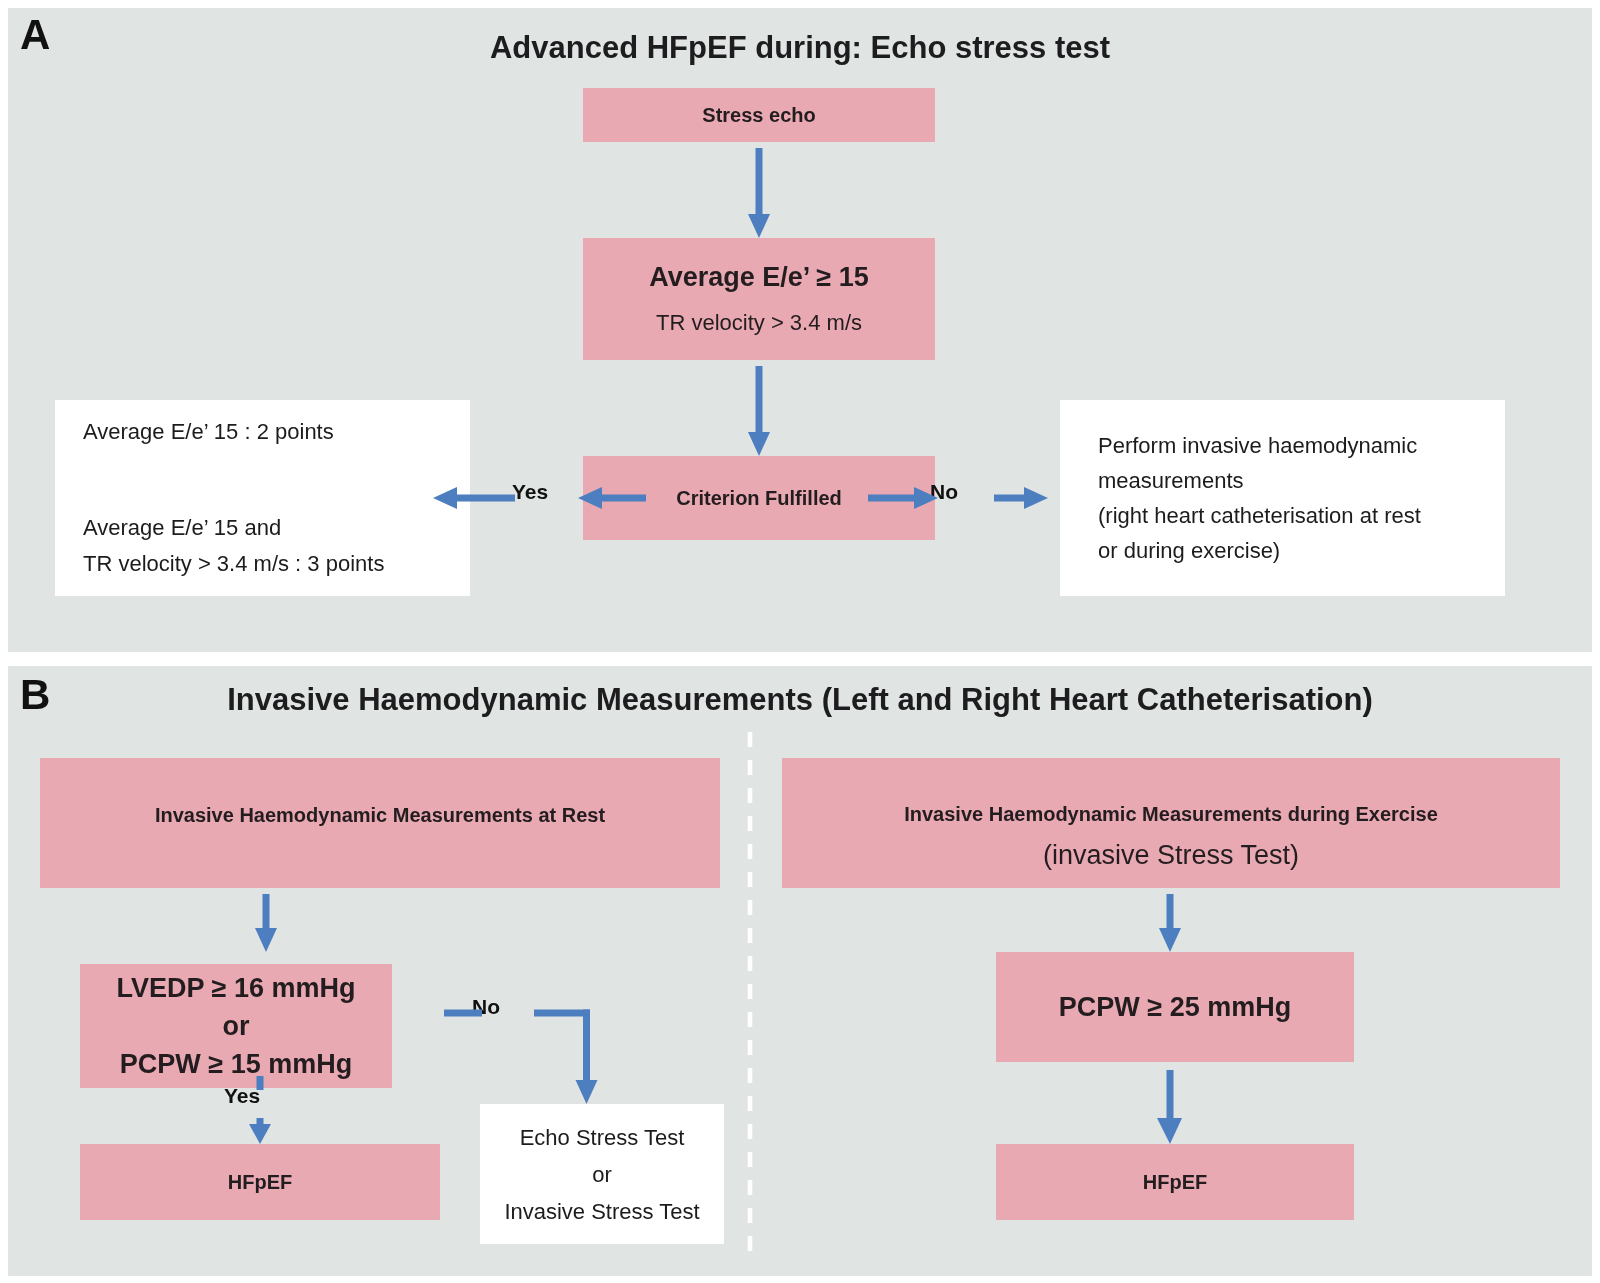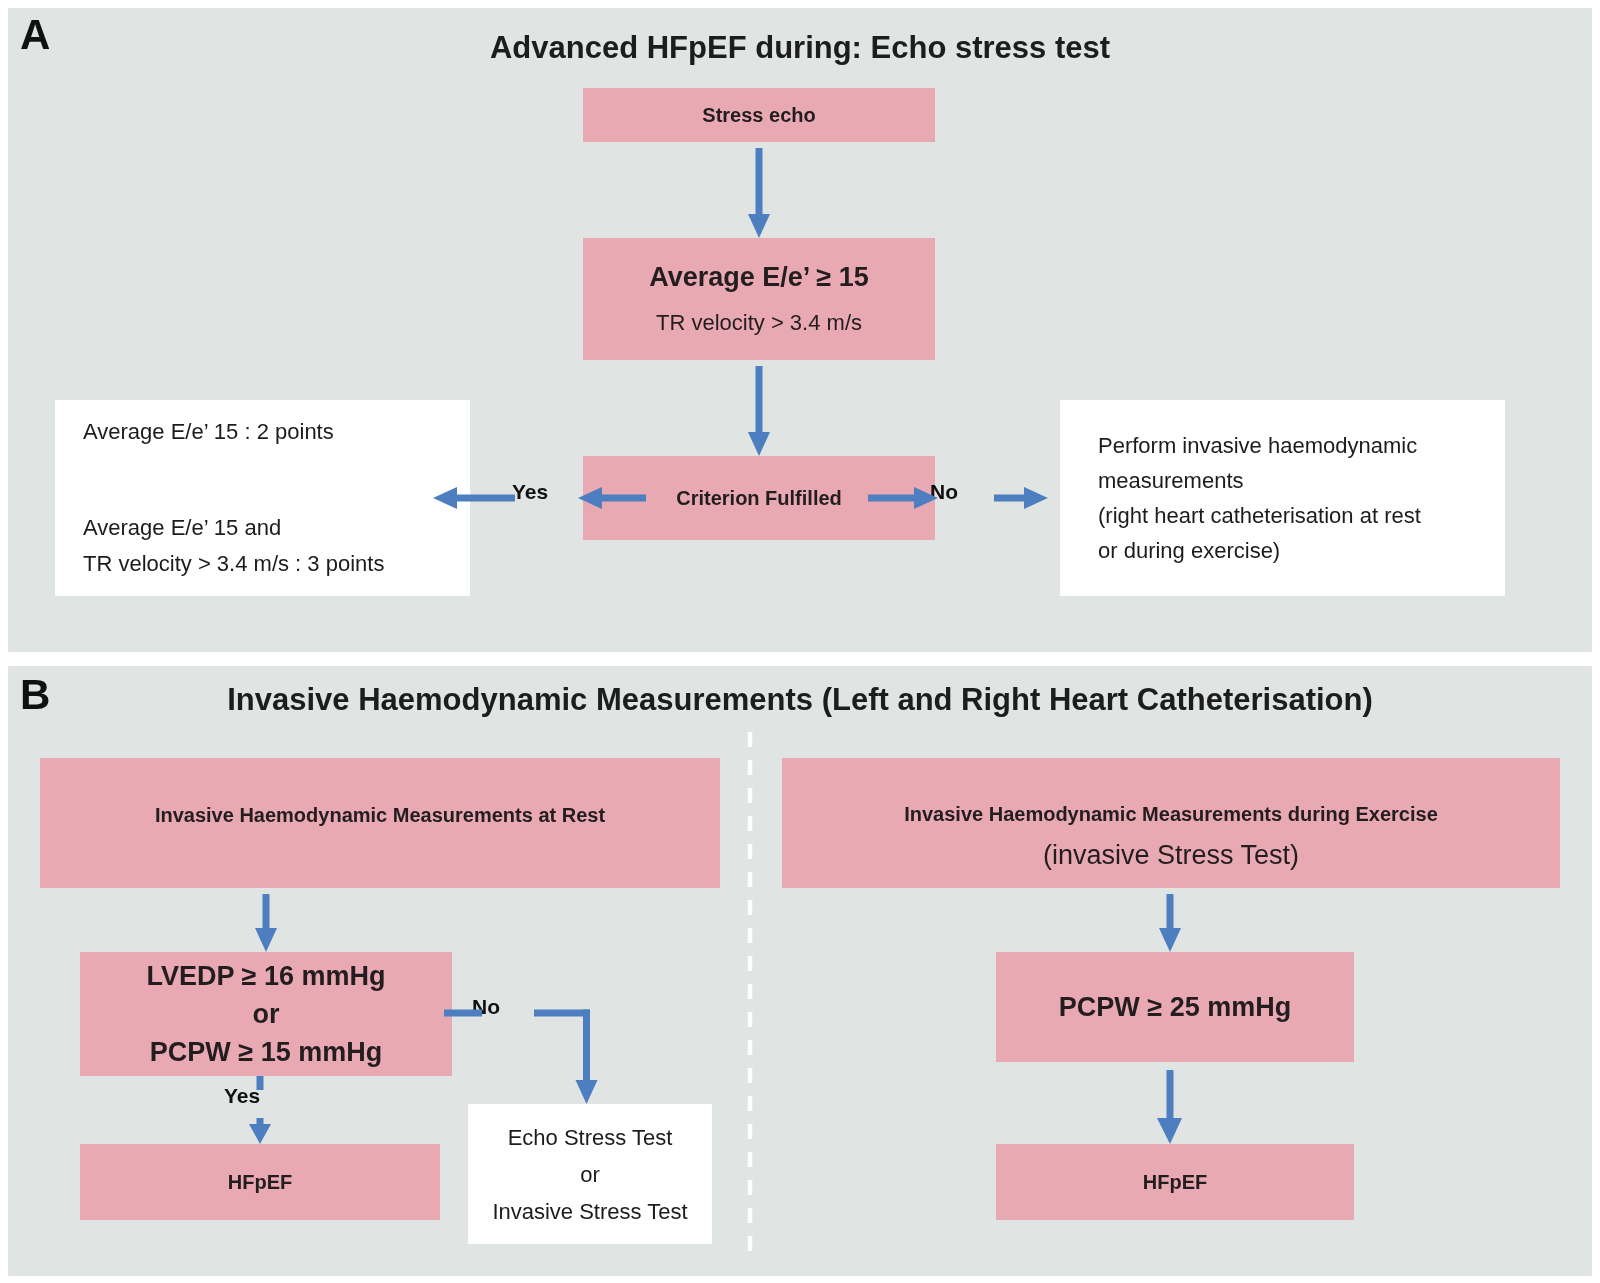--- a/index.html
+++ b/index.html
@@ -12,21 +12,21 @@
   .panel-title{position:absolute;left:0;width:100%;text-align:center;font-size:31px;font-weight:bold;color:#1d1d1f;}
   .box{position:absolute;display:flex;flex-direction:column;align-items:center;justify-content:center;text-align:center;}
   .pink{background:#e9a9b3;color:#231d1f;}
   .white{background:#ffffff;color:#1c1c1e;}
   .b28{font-size:20px;font-weight:bold;}
   .b27{font-size:27px;font-weight:bold;}
   .r26{font-size:22px;font-weight:normal;}
   .yn{position:absolute;font-size:21px;font-weight:bold;color:#111;text-align:left;z-index:3;}
   .overlay{position:absolute;left:0;top:0;z-index:5;pointer-events:none;}
   .lh38{line-height:38px;}
-  .lh37{line-height:37px;}
+  .lh37{line-height:37px;margin-left:12px;}
   .lh36{line-height:36px;}
   .lh35{line-height:35px;}
   .txt-left{align-items:flex-start;text-align:left;}
 </style>
 </head>
 <body>
 
 <div id="stage">
 
   <div id="panelA" class="panel">
@@ -87,21 +87,21 @@
   </div>
 
   <div id="panelB" class="panel">
     <div class="panel-label" style="left:12px;top:8px;">B</div>
     <div class="panel-title" style="top:16px;">Invasive Haemodynamic Measurements (Left and Right Heart Catheterisation)</div>
 
     <div class="box pink b28" style="left:32px;top:92px;width:680px;height:130px;padding-bottom:16px;box-sizing:border-box;">
       <span>Invasive Haemodynamic Measurements at Rest</span>
     </div>
 
-    <div class="box pink b27 lh38" style="left:72px;top:286px;width:372px;height:124px;">
+    <div class="box pink b27 lh38" style="left:72px;top:298px;width:312px;height:124px;">
       <span>LVEDP ≥ 16 mmHg</span>
       <span>or</span>
       <span>PCPW ≥ 15 mmHg</span>
     </div>
 
     <div class="yn" style="left:216px;top:418px;width:72px;">Yes</div>
     <div class="yn" style="left:464px;top:329px;width:72px;">No</div>
 
     <div class="box pink b28" style="left:72px;top:478px;width:360px;height:76px;">
       <span>HFpEF</span>

